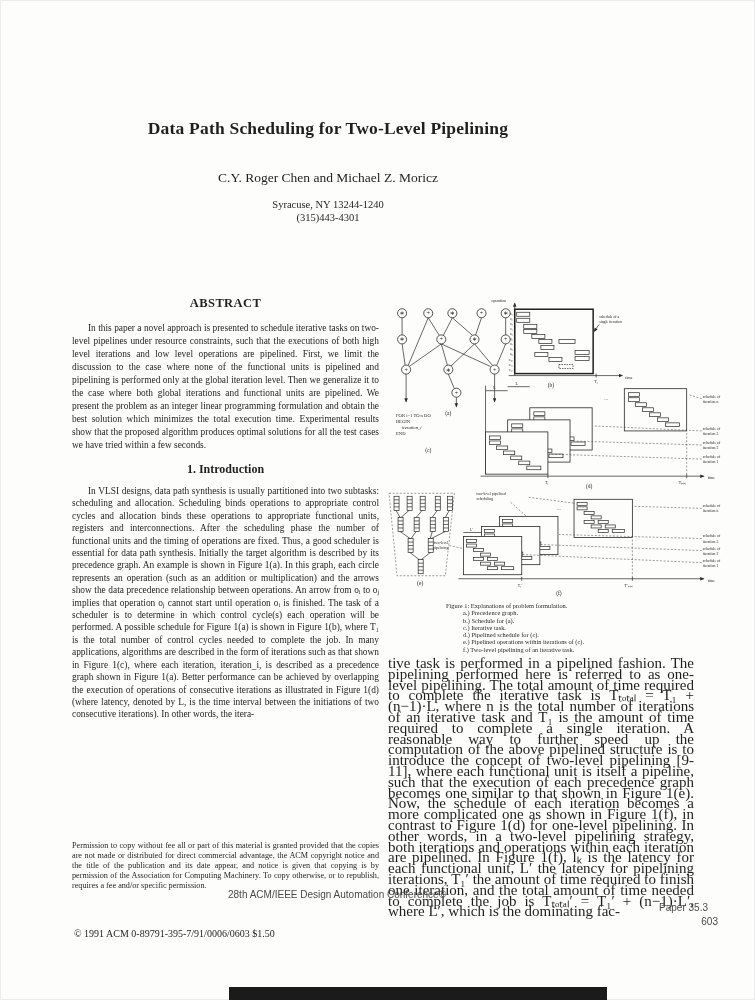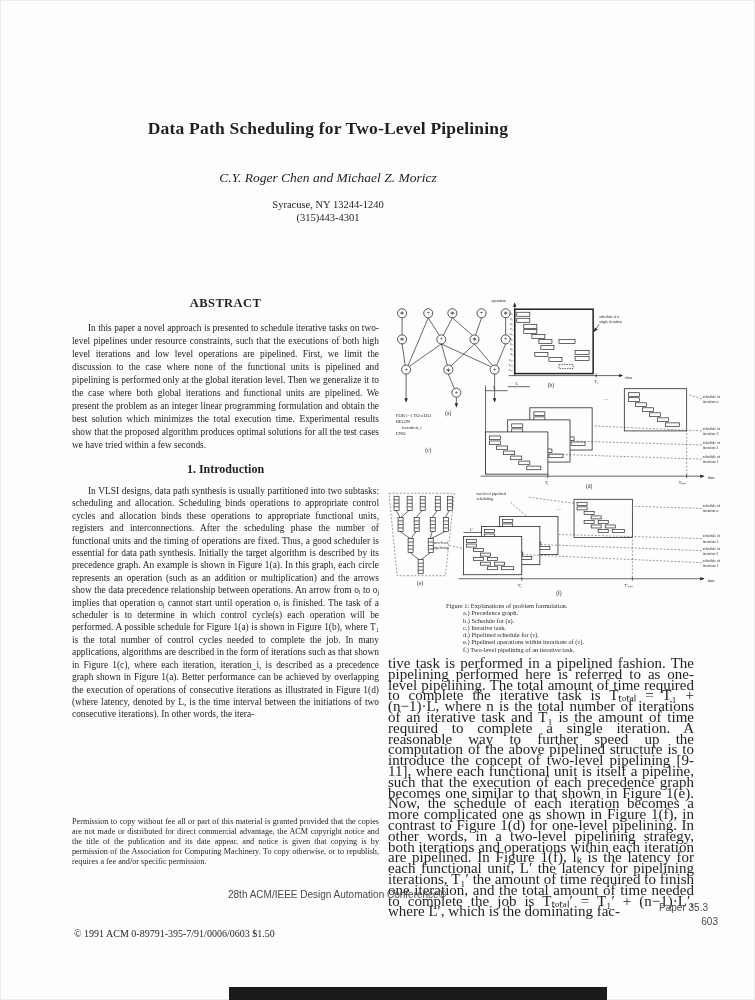--- a/index.html
+++ b/index.html
@@ -1,30 +1,30 @@
 <!DOCTYPE html>
 <html><head>
 <meta charset="utf-8">
 <style>
   html,body{margin:0;padding:0;background:#ffffff;}
   .page{position:relative;width:755px;height:1000px;background:#fdfdfc;color:#1f1f1f;
         font-family:"Liberation Serif", serif;overflow:hidden;box-shadow:inset 0 0 0 1px #ececea;}
   .hdr{position:absolute;top:0;left:0;width:656px;text-align:center;}
   .title{margin:118px 0 0;font-size:17.5px;font-weight:bold;letter-spacing:.2px;}
-  .authors{margin-top:31px;font-size:13.5px;font-style:italic;}
+  .authors{margin-top:31px;font-size:13.5px;}
   .affil{margin-top:13px;font-size:10.5px;line-height:12.8px;}
   .col-left{position:absolute;left:72px;top:296px;width:307px;}
   .col-right{position:absolute;left:388px;top:295px;width:357px;}
   h2{font-family:"Liberation Serif",serif;text-align:center;font-weight:bold;}
   .h-abs{font-size:12.5px;margin:0 0 11px 0;letter-spacing:.4px;}
   .h-intro{font-size:12px;margin:10px 0 8px 0;}
   p.body{font-size:9.4px;line-height:12.4px;text-align:justify;margin:0;}
   p.indent{text-indent:16px;}
   .rtext{width:306px;font-size:15px;line-height:10.8px;text-align:justify;margin:5px 0 0 0;}
-  .footnote{position:absolute;left:72px;top:817px;width:307px;font-size:8.2px;line-height:9.9px;text-align:justify;}
+  .footnote{position:absolute;left:72px;top:841px;width:307px;font-size:8.2px;line-height:9.9px;text-align:justify;}
   .caption{margin:5px 0 0 58px;font-size:6.4px;line-height:7.3px;color:#2b2b2b;}
   .caption .items{margin-left:17px;}
   .conf{position:absolute;left:228px;top:889px;font-family:"Liberation Sans",sans-serif;
         font-size:10px;color:#4a4a4a;}
   .paperno{position:absolute;right:47px;top:902px;font-family:"Liberation Sans",sans-serif;
         font-size:10px;color:#4a4a4a;text-align:left;}
   .pageno{position:absolute;right:37px;top:916px;font-family:"Liberation Sans",sans-serif;
         font-size:10px;color:#4a4a4a;text-align:right;}
   .copyright{position:absolute;left:74px;top:928px;font-size:10px;}
   .scanbar{position:absolute;left:229px;top:987px;width:378px;height:13px;background:#1b1b1b;}

